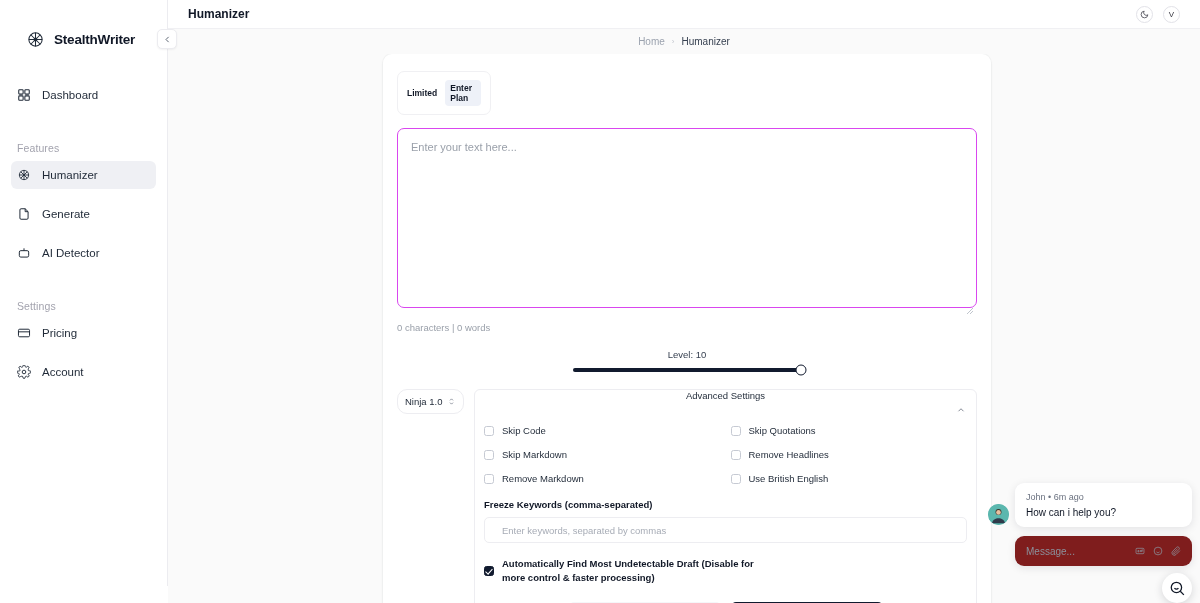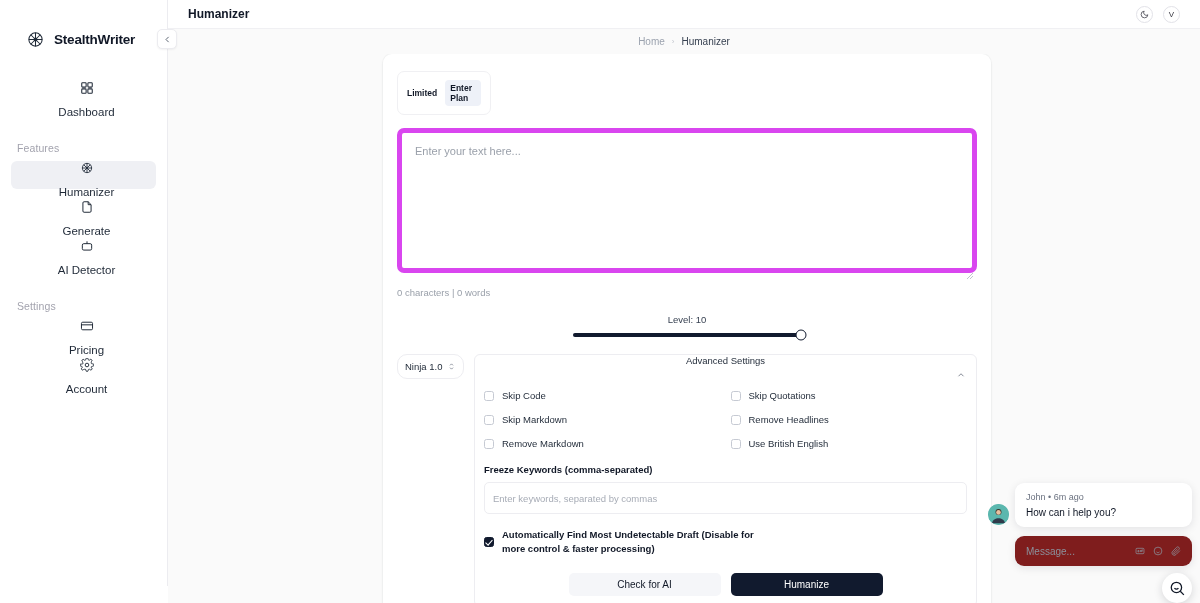--- a/index.html
+++ b/index.html
@@ -27,21 +27,21 @@
   .brand-name {
     font-size: 13.5px; font-weight: bold; color: #111827; letter-spacing: -0.2px;
   }
   .nav { margin-top: 32px; }
   .nav-section-label {
     font-size: 10.5px; color: #a3a3ae; padding: 0 0 7px 17px; letter-spacing: .1px;
   }
   .nav-item {
     display: flex; align-items: center; gap: 11px;
     height: 28px; margin: 0 11px 11px 11px; padding-left: 6px;
-    border-radius: 6px; cursor: pointer; flex-direction: column;
+    border-radius: 6px; cursor: pointer;
   }
   .nav-item.active { background: #eff0f4; }
   .nav-item .ico { width: 14px; height: 14px; flex: 0 0 14px; color: #1f2937; display: block; }
   .nav-item .label { font-size: 11.5px; color: #1f2937; }
   .nav-gap { height: 22px; }
   .collapse-btn {
     position: absolute; top: 29px; right: -10px;
     width: 20px; height: 20px; border-radius: 5px;
     background: #fff; border: 1px solid #ececf0;
     display: flex; align-items: center; justify-content: center;
@@ -85,22 +85,22 @@
     width: 94px; border: 1px solid #f0f0f3; border-radius: 7px;
     padding: 8px 9px; display: flex; align-items: center; gap: 8px;
     background: #fff;
   }
   .plan-limited { font-size: 8.5px; font-weight: bold; color: #111827; }
   .plan-badge {
     font-size: 8.5px; font-weight: bold; color: #111827;
     background: #eef1f8; border-radius: 4px; padding: 3px 5px;
   }
   .editor {
-    margin-top: 13px; width: 100%; height: 145px;
-    border: 5px solid #d946ef; border-radius: 7px;
+    margin-top: 13px; width: 100%; height: 180px;
+    border: 1px solid #d946ef; border-radius: 7px;
     padding: 12px 13px; font-size: 11px; color: #374151;
     font-family: "Liberation Sans", sans-serif;
     resize: none; outline: none; background: #fff;
     position: relative;
   }
   .editor::placeholder { color: #9aa0aa; }
   .editor-wrap { position: relative; }
   .resize-grip {
     position: absolute; right: 3px; bottom: 3px; width: 8px; height: 8px;
     pointer-events: none;
@@ -146,23 +146,23 @@
   }
   .cb-box.checked { background: #111a2e; border-color: #111a2e; }
   .cb-box.checked::after {
     content: ""; width: 3px; height: 6px; border: solid #fff;
     border-width: 0 1.4px 1.4px 0; transform: rotate(42deg) translate(-0.5px,-0.5px);
   }
   .cb-label { font-size: 9.5px; color: #1f2937; }
 
   .freeze-label { margin-top: 15px; font-size: 9.5px; font-weight: bold; color: #111827; }
   .freeze-input {
-    margin-top: 7px; width: 100%; height: 32px;
+    margin-top: 7px; width: 100%; height: 26px;
     border: 1px solid #ededf1; border-radius: 5px; background: #fff;
-    padding: 0 8px; font-size: 9.5px; color: #374151; outline: none;
+    padding: 0 17px; font-size: 9.5px; color: #374151; outline: none;
     font-family: "Liberation Sans", sans-serif;
   }
   .freeze-input::placeholder { color: #a7acb6; }
 
   .auto-row { margin-top: 14px; display: flex; gap: 8px; align-items: center; cursor: pointer; }
   .auto-text { font-size: 9.5px; font-weight: bold; color: #111827; line-height: 1.5; max-width: 260px; }
 
   .actions { margin-top: 16px; display: flex; gap: 10px; justify-content: center; }
   .btn {
     height: 23px; border-radius: 5px; font-size: 10px; cursor: pointer;

